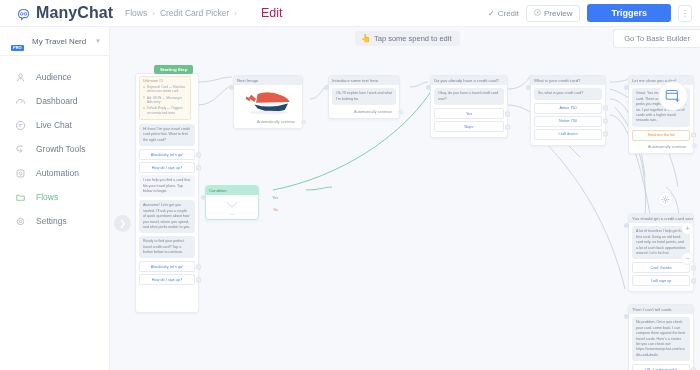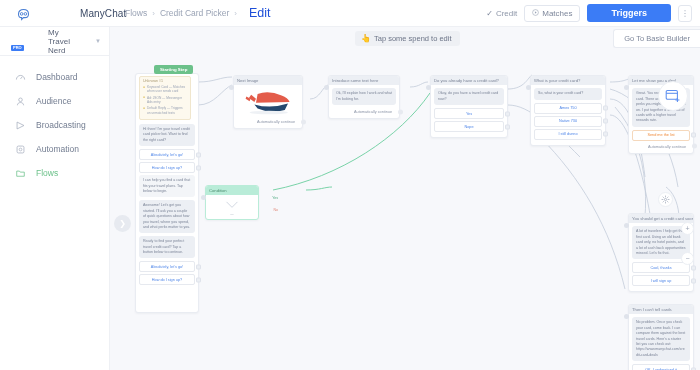--- a/index.html
+++ b/index.html
@@ -15,26 +15,26 @@
   .topbar {
     height: 27px; flex: 0 0 27px; display: flex; align-items: center;
     background: #ffffff; border-bottom: 1px solid #eef0f4;
     position: relative; z-index: 30;
   }
   .brand {
     width: 110px; flex: 0 0 110px; display: flex; align-items: center; gap: 5px;
     padding-left: 16px; height: 100%;
   }
   .brand-logo { width: 15px; height: 13px; }
-  .brand-name { font-size: 10px; font-weight: 400; color: #3b4a66; letter-spacing: .1px; margin-left: 44px; }
+  .brand-name { font-size: 16px; font-weight: 700; color: #3b4a66; letter-spacing: .1px; }
 
   .breadcrumb { display: flex; align-items: center; gap: 5px; padding-left: 15px; }
   .crumb { font-size: 8.5px; color: #9aa3b5; }
   .crumb-sep { font-size: 8px; color: #c2c9d6; }
-  .crumb-current { font-size: 12.5px; color: #1d4ed8; margin-left: 7px; }
+  .crumb-current { font-size: 12.5px; color: #be185d; margin-left: 19px; }
 
   .topbar-right { margin-left: auto; display: flex; align-items: center; gap: 7px; padding-right: 8px; }
   .saved { font-size: 8px; color: #8d96a8; display: flex; align-items: center; gap: 3px; }
   .check { color: #7a8499; font-size: 8px; }
   .btn-preview {
     font-size: 8px; color: #7e879b; background: #fff; border: 1px solid #e2e6ee;
     border-radius: 3px; padding: 3px 7px; display: flex; align-items: center; gap: 3px;
   }
   .btn-publish {
     font-size: 9px; font-weight: 700; color: #fff; background: #3b7cf6;
@@ -49,21 +49,21 @@
   
   .body { flex: 1; display: flex; min-height: 0; }
 
   
   .sidebar {
     width: 110px; flex: 0 0 110px; background: #ffffff;
     border-right: 1px solid #eef0f4; display: flex; flex-direction: column;
     position: relative; z-index: 20;
   }
   .account {
-    height: 29px; display: flex; align-items: center; gap: 22px; padding: 0 8px 0 10px;
+    height: 29px; display: flex; align-items: center; gap: 6px; padding: 0 8px 0 10px;
     border-bottom: 1px solid #eef0f4;
   }
   .avatar-wrap { position: relative; width: 16px; height: 16px; flex: 0 0 16px; }
   .avatar {
     width: 16px; height: 16px; border-radius: 50%;
     background: radial-gradient(circle at 30% 30%, #ef7c5e 0%, #e05a3c 40%, #3a7fb5 75%, #2e6a9c 100%);
     overflow: hidden;
   }
   .pro-badge {
     position: absolute; left: 1px; bottom: -2px; background: #3b7cf6; color: #fff;
@@ -225,21 +225,21 @@
         <span class="check">✓</span>
         <span>Credit</span>
       </span>
       <button class="btn-preview">
         <span>
           <svg width="7" height="7" viewBox="0 0 12 12">
               <circle cx="6" cy="6" r="5" fill="none" stroke="#9aa3b5" stroke-width="1"></circle>
               <path d="M5 4l3 2-3 2z" fill="#9aa3b5"></path>
             </svg>
         </span>
-        <span>Matches</span>
+        <span>Preview</span>
       </button>
       <button class="btn-publish">Triggers</button>
       <button class="btn-kebab">⋮</button>
     </div>
   </div>
 
   <div class="body">
 
     <div class="sidebar">
       <div class="account">
@@ -248,59 +248,77 @@
           <span class="pro-badge">PRO</span>
         </span>
         <span class="account-name">My Travel Nerd</span>
         <span class="chev">▼</span>
       </div>
 
       <div class="nav">
         <div class="nav-item">
           <span class="nav-icon">
             <svg width="11" height="11" viewBox="0 0 16 16">
+                <circle cx="8" cy="5.5" r="2.6" fill="none" stroke="currentColor" stroke-width="1.1"></circle>
+                <path d="M3.5 13.5c0-2.6 2-4 4.5-4s4.5 1.4 4.5 4" fill="none" stroke="currentColor" stroke-width="1.1"></path>
+              </svg>
+          </span>
+          <span class="nav-label">Audience</span>
+        </div>
+        <div class="nav-item">
+          <span class="nav-icon">
+            <svg width="11" height="11" viewBox="0 0 16 16">
                 <path d="M2 11a6 6 0 1112 0" fill="none" stroke="currentColor" stroke-width="1.1"></path>
                 <path d="M8 10l2.5-3" stroke="currentColor" stroke-width="1.1" fill="none"></path>
               </svg>
           </span>
           <span class="nav-label">Dashboard</span>
         </div>
         <div class="nav-item">
           <span class="nav-icon">
             <svg width="11" height="11" viewBox="0 0 16 16">
-                <circle cx="8" cy="5.5" r="2.6" fill="none" stroke="currentColor" stroke-width="1.1"></circle>
-                <path d="M3.5 13.5c0-2.6 2-4 4.5-4s4.5 1.4 4.5 4" fill="none" stroke="currentColor" stroke-width="1.1"></path>
-              </svg>
-          </span>
-          <span class="nav-label">Audience</span>
+                <circle cx="8" cy="8" r="6" fill="none" stroke="currentColor" stroke-width="1.1"></circle>
+                <path d="M5.3 6.5h5.4M5.3 9h3.4" stroke="currentColor" stroke-width="1"></path>
+              </svg>
+          </span>
+          <span class="nav-label">Live Chat</span>
         </div>
         <div class="nav-item">
           <span class="nav-icon">
             <svg width="11" height="11" viewBox="0 0 16 16">
-                <path d="M3 3l10 5-10 5V3z" fill="none" stroke="currentColor" stroke-width="1.1" stroke-linejoin="round"></path>
-              </svg>
-          </span>
-          <span class="nav-label">Broadcasting</span>
+                <path d="M11 3H6a3.5 3.5 0 000 7h4l-2.5-2.5M10 10l-2.5 2.5" fill="none" stroke="currentColor" stroke-width="1.1"></path>
+              </svg>
+          </span>
+          <span class="nav-label">Growth Tools</span>
         </div>
         <div class="nav-item">
           <span class="nav-icon">
             <svg width="11" height="11" viewBox="0 0 16 16">
                 <rect x="3" y="3" width="10" height="10" rx="2" fill="none" stroke="currentColor" stroke-width="1.1"></rect>
                 <circle cx="8" cy="8" r="2" fill="none" stroke="currentColor" stroke-width="1"></circle>
               </svg>
           </span>
           <span class="nav-label">Automation</span>
         </div>
         <div class="nav-item active">
           <span class="nav-icon">
             <svg width="11" height="11" viewBox="0 0 16 16">
                 <path d="M2.5 4.5h4l1.2 1.5h5.8v6h-11v-7.5z" fill="none" stroke="currentColor" stroke-width="1.1" stroke-linejoin="round"></path>
               </svg>
           </span>
           <span class="nav-label">Flows</span>
+        </div>
+        <div class="nav-item">
+          <span class="nav-icon">
+            <svg width="11" height="11" viewBox="0 0 16 16">
+                <circle cx="8" cy="8" r="4.6" fill="none" stroke="currentColor" stroke-width="1.1"></circle>
+                <circle cx="8" cy="8" r="1.7" fill="none" stroke="currentColor" stroke-width="1"></circle>
+              </svg>
+          </span>
+          <span class="nav-label">Settings</span>
         </div>
       </div>
 
       <div class="nav-bottom">
       </div>
     </div>
 
     <div class="canvas-wrap">
 
       <svg class="edges" viewBox="0 0 590 343" preserveAspectRatio="none">

